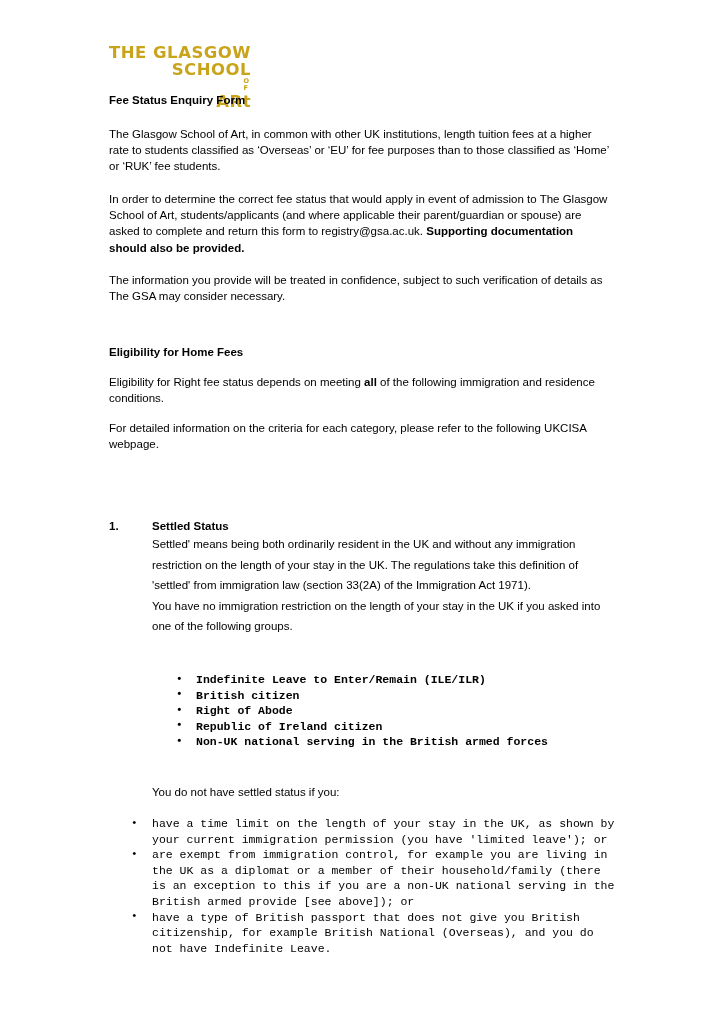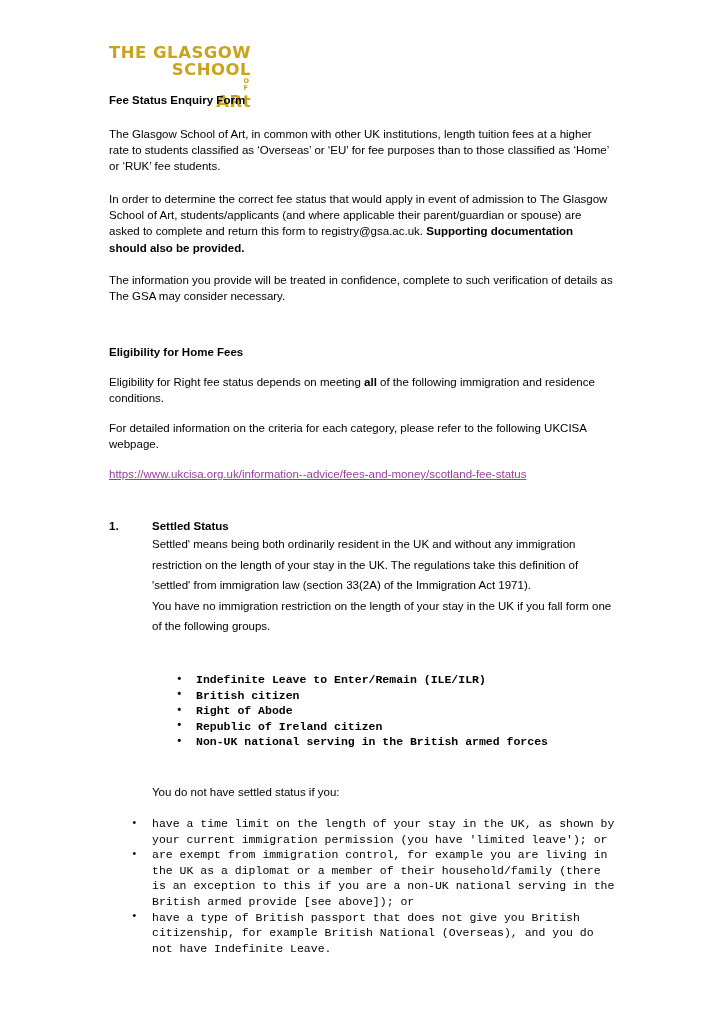--- a/index.html
+++ b/index.html
@@ -177,37 +177,36 @@
   </div>
 
   <div class="doc-title">Fee Status Enquiry Form</div>
 
   <div class="para" style="top:126px;">The Glasgow School of Art, in common with other UK institutions, length tuition fees at a higher rate to students classified as ‘Overseas’ or ‘EU’ for fee purposes than to those classified as ‘Home’ or ‘RUK’ fee students.</div>
 
   <div class="para" style="top:191px;">
     <span>In order to determine the correct fee status that would apply in event of admission to The Glasgow School of Art, students/applicants (and where applicable their parent/guardian or spouse) are asked to complete and return this form to registry@gsa.ac.uk. </span><b>Supporting documentation should also be provided.</b>
   </div>
 
-  <div class="para" style="top:272px;">The information you provide will be treated in confidence, complete to such verification of details as The GSA may consider necessary.</div>
+  <div class="para" style="top:272px;">The information you provide will be treated in confidence, subject to such verification of details as The GSA may consider necessary.</div>
 
   <div class="section-head" style="top:344px;">Eligibility for Home Fees</div>
 
   <div class="para" style="top:374px;">
     <span>Eligibility for Right fee status depends on meeting </span><b>all</b><span> of the following immigration and residence conditions.</span>
   </div>
 
   <div class="para" style="top:420px;">For detailed information on the criteria for each category, please refer to the following UKCISA webpage.</div>
 
-  <a class="weblink" style="top:466px;" href="#">https://www.ukcisa.org.uk/information--advice/fees-and-money/scotland-fee-status</a>
 
   <div class="numbered" style="top:518px;">
     <span class="num">1.</span>
     <div class="n-title">Settled Status</div>
     <div class="n-body">Settled' means being both ordinarily resident in the UK and without any immigration restriction on the length of your stay in the UK. The regulations take this definition of 'settled' from immigration law (section 33(2A) of the Immigration Act 1971).</div>
-    <div class="n-body">You have no immigration restriction on the length of your stay in the UK if you fall form one of the following groups.</div>
+    <div class="n-body">You have no immigration restriction on the length of your stay in the UK if you asked into one of the following groups.</div>
   </div>
 
   <ul class="blist bold-bullets" style="left:176px; top:672px; width:420px;">
     <li>Indefinite Leave to Enter/Remain (ILE/ILR)</li>
     <li>British citizen</li>
     <li>Right of Abode</li>
     <li>Republic of Ireland citizen</li>
     <li>Non-UK national serving in the British armed forces</li>
   </ul>
 

